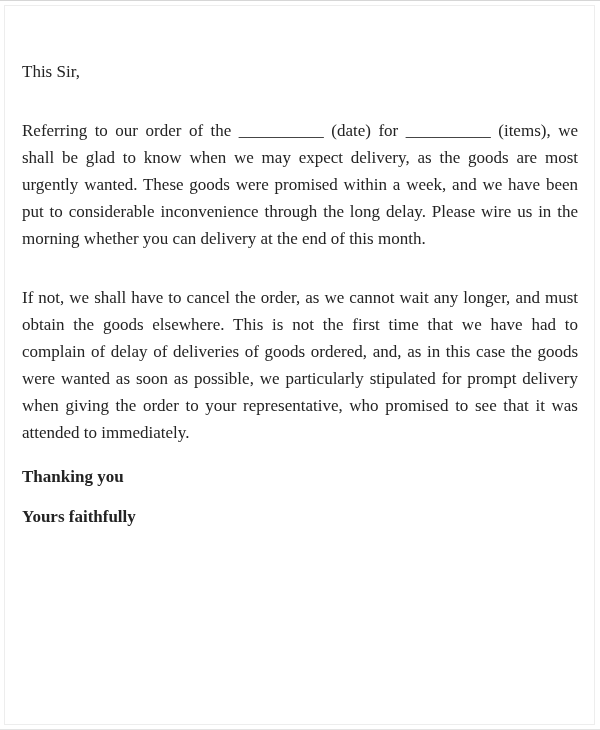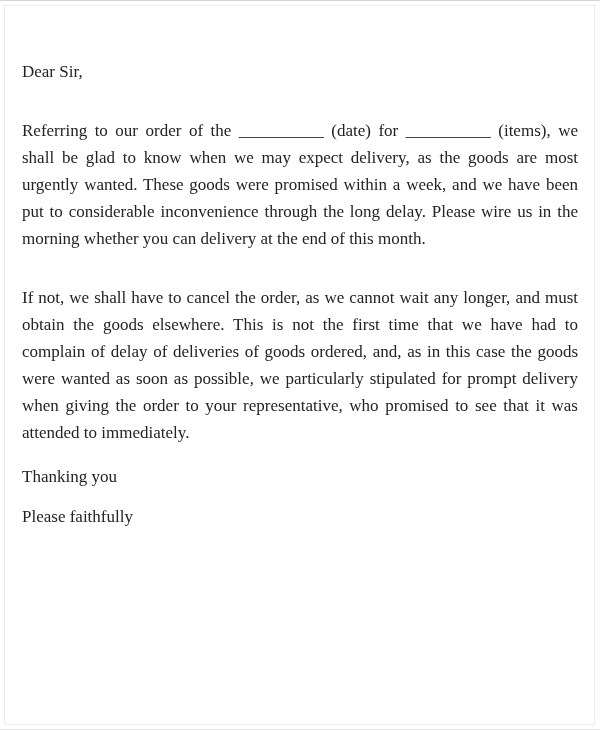--- a/index.html
+++ b/index.html
@@ -39,32 +39,33 @@
     margin: 0 0 16px 0;
   }
   .letter p.body-par {
     text-align: justify;
     text-align-last: left;
     margin-bottom: 17px;
     margin-top: 32px;
   }
   .letter p.closing-par {
     margin-bottom: 13px;
+    font-weight: bold;
   }
 </style>
 </head>
 <body>
 
 <div class="page-frame"></div>
 
 <div class="letter">
-  <p>Dear Sir,</p>
+  <p>This Sir,</p>
 
   <p class="body-par">Referring to our order of the __________ (date) for __________ (items), we shall be glad to know when we may expect delivery, as the goods are most urgently wanted. These goods were promised within a week, and we have been put to considerable inconvenience through the long delay. Please wire us in the morning whether you can delivery at the end of this month.</p>
 
   <p class="body-par">If not, we shall have to cancel the order, as we cannot wait any longer, and must obtain the goods elsewhere. This is not the first time that we have had to complain of delay of deliveries of goods ordered, and, as in this case the goods were wanted as soon as possible, we particularly stipulated for prompt delivery when giving the order to your representative, who promised to see that it was attended to immediately.</p>
 
 
   <p class="closing-par">Thanking you</p>
 
-  <p class="closing-par">Please faithfully</p>
+  <p class="closing-par">Yours faithfully</p>
 
 </div>
 
 </body></html>

